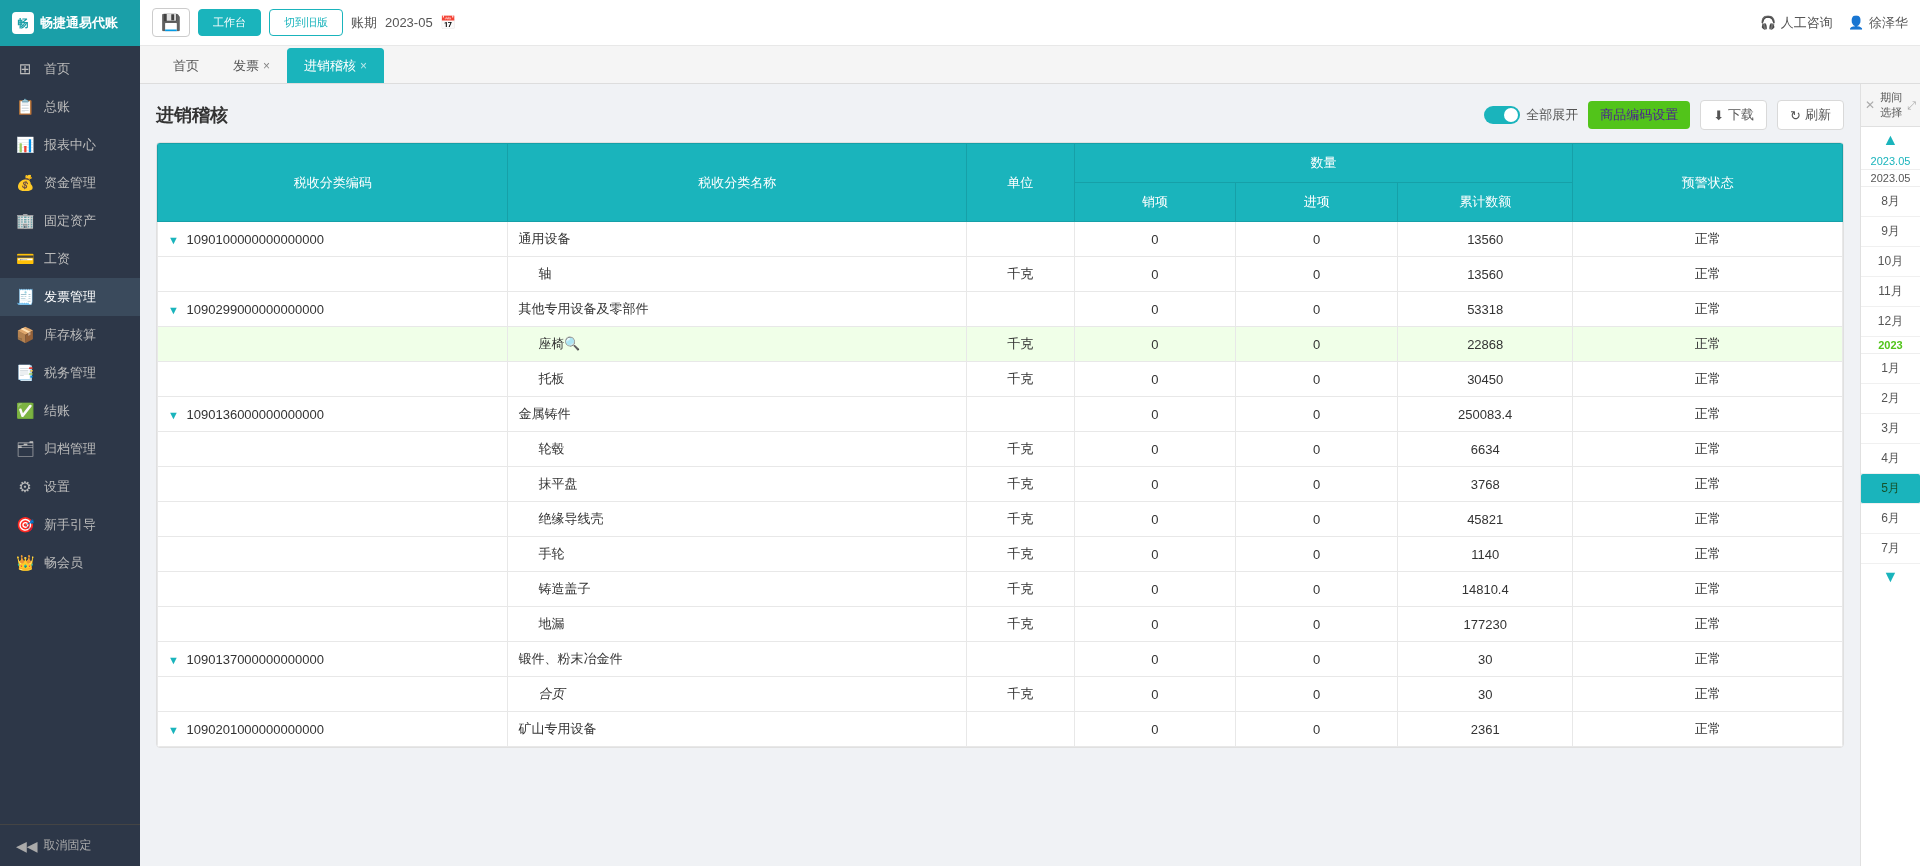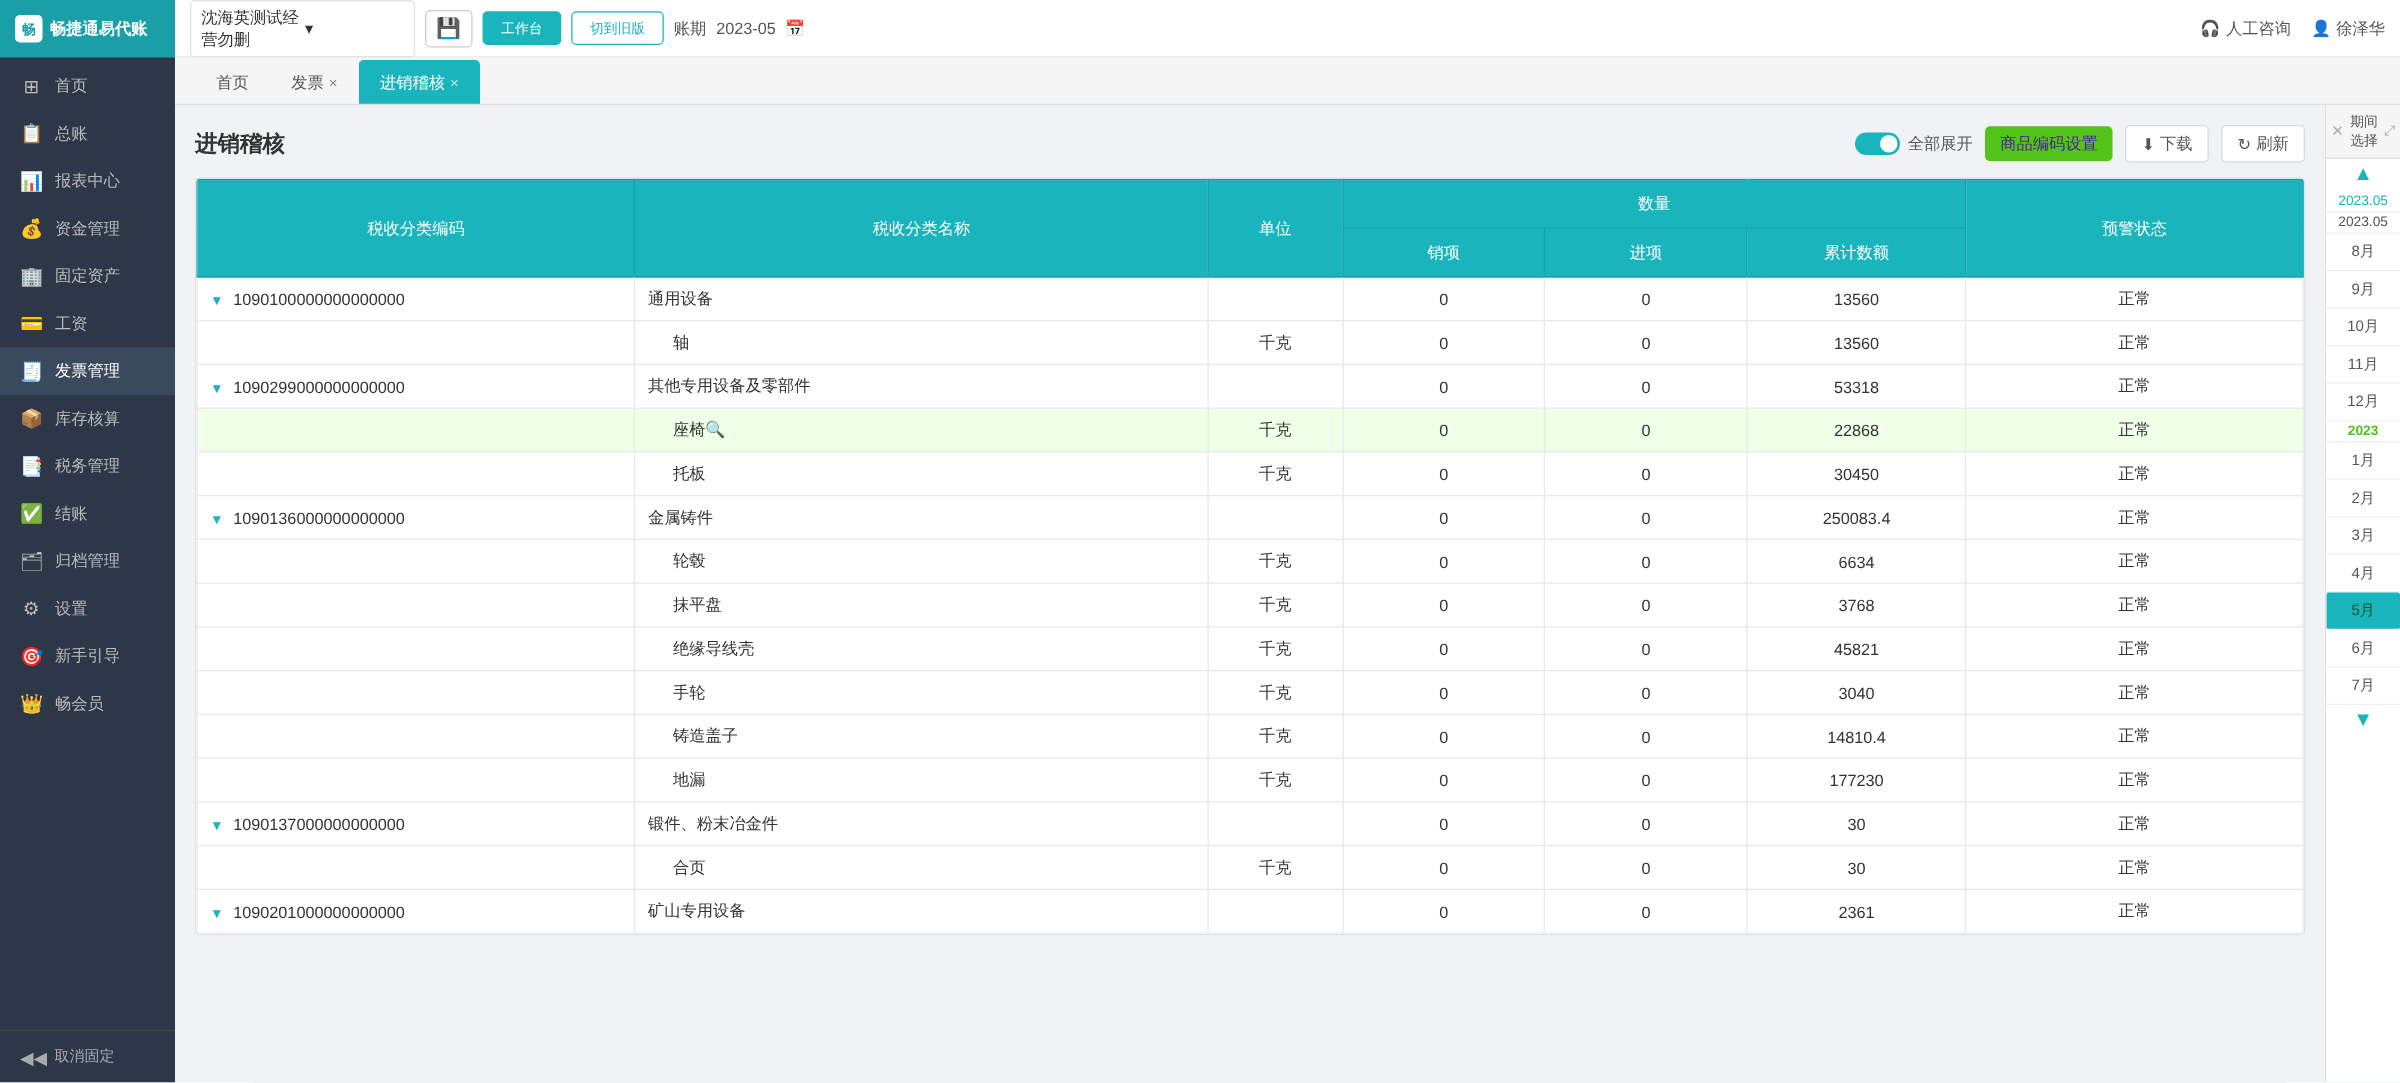--- a/index.html
+++ b/index.html
@@ -392,24 +392,20 @@
     </div>
   <div class="sidebar-footer">
     <span style="font-size:14px;">◀◀</span>
     <span>取消固定</span>
   </div>
 </div>
 
 <div class="main-area">
 
   <div class="topbar">
-    <div class="topbar-company">
-      <span>沈海英测试经营勿删</span>
-      <span>▾</span>
-    </div>
     <button class="topbar-btn" style="border:1px solid #ccc; padding:4px 8px; font-size:16px; color:#777;">💾</button>
     <button class="topbar-btn primary">工作台</button>
     <button class="topbar-btn outline">切到旧版</button>
     <div class="topbar-period">
       <span>账期</span>
       <span style="margin-left:4px;">2023-05</span>
       <span style="cursor:pointer; color:#1ab4bc; margin-left:4px;">📅</span>
     </div>
     <div class="topbar-right">
       <div class="topbar-right-item">
@@ -596,21 +592,21 @@
       <td>正常</td>
     </tr>
               <tr>
       <td></td>
       <td class="left" style="padding-left:30px;">
         手轮
       </td>
       <td>千克</td>
       <td>0</td>
       <td>0</td>
-      <td>3040</td>
+      <td>1140</td>
       <td>正常</td>
     </tr>
               <tr>
       <td></td>
       <td class="left" style="padding-left:30px;">
         铸造盖子
       </td>
       <td>千克</td>
       <td>0</td>
       <td>0</td>
@@ -635,21 +631,21 @@
       </td>
       <td class="left">锻件、粉末冶金件</td>
       <td></td>
       <td>0</td>
       <td>0</td>
       <td>30</td>
       <td>正常</td>
     </tr>
               <tr>
       <td></td>
-      <td class="left" style="padding-left:30px;">
+      <td class="left" style="padding-left:30px;font-style:italic;">
         合页
       </td>
       <td>千克</td>
       <td>0</td>
       <td>0</td>
       <td>30</td>
       <td>正常</td>
     </tr>
               <tr>
       <td class="left">

